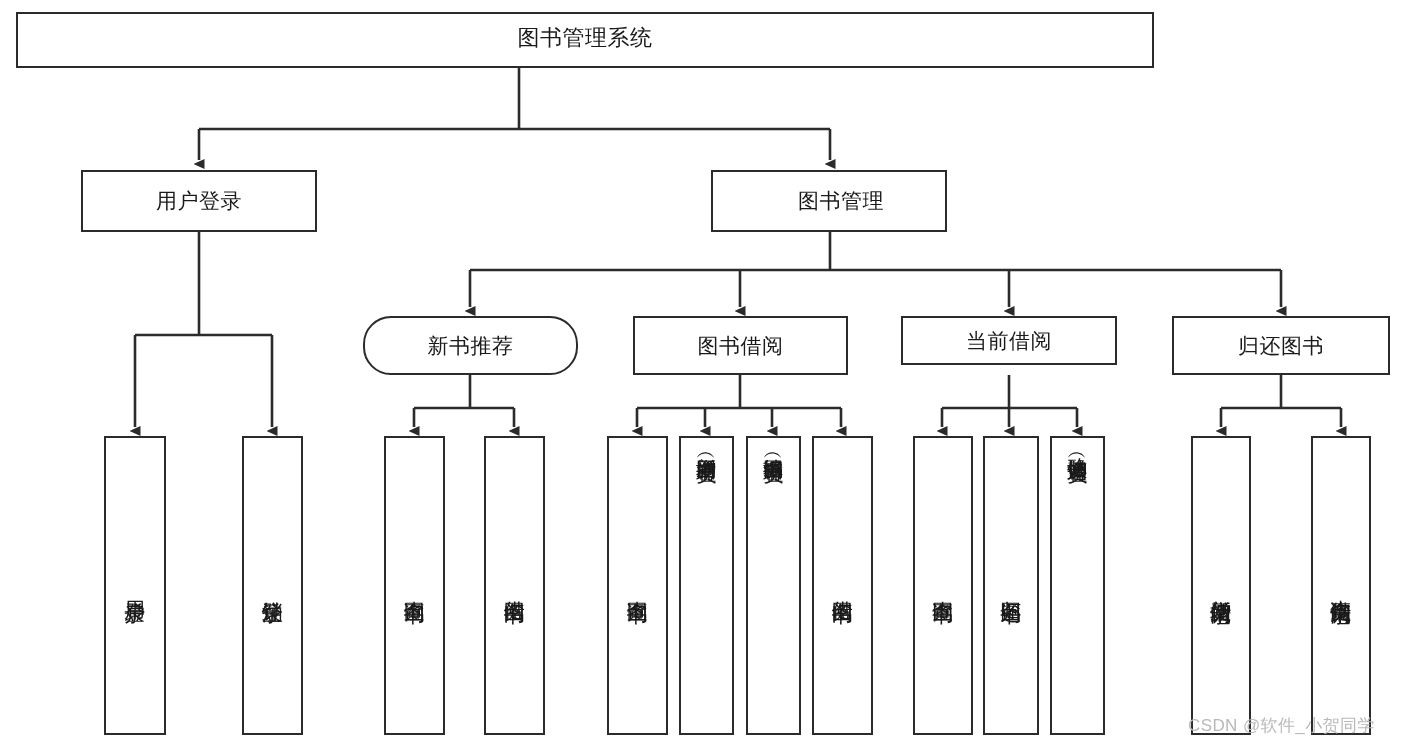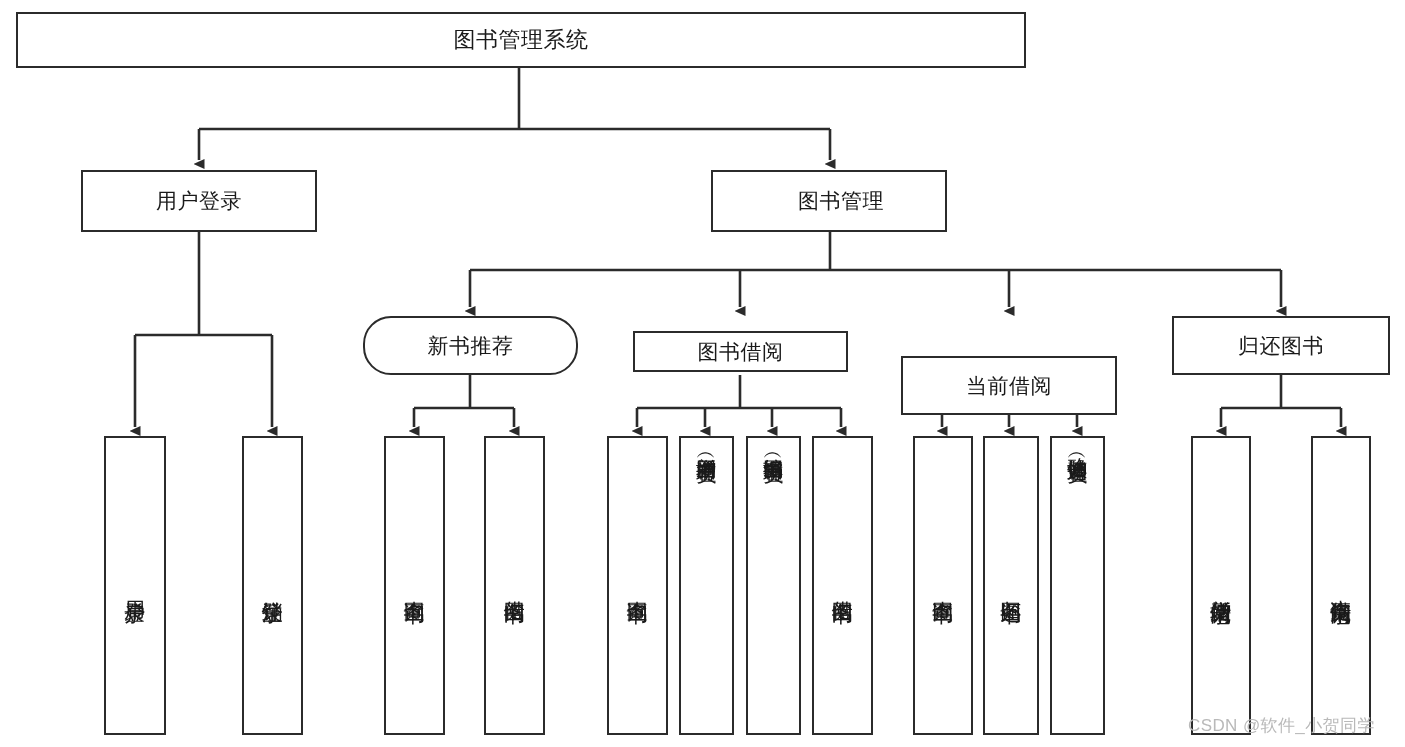--- a/index.html
+++ b/index.html
@@ -124,41 +124,41 @@
       <path d="M1009,408 L1009,427" marker-end="url(#arrow)"></path>
       <path d="M1077,408 L1077,427" marker-end="url(#arrow)"></path>
 
       <path d="M1281,375 L1281,408"></path>
       <path d="M1221,408 L1341,408"></path>
       <path d="M1221,408 L1221,427" marker-end="url(#arrow)"></path>
       <path d="M1341,408 L1341,427" marker-end="url(#arrow)"></path>
     </g>
   </svg>
 
-  <div class="node horiz" id="root-node" style="left:16px; top:12px; width:1010px; height:56px;">
+  <div class="node horiz" id="root-node" style="left:16px; top:12px; width:1138px; height:56px;font-family:Liberation Mono, monospace;">
     <span class="node-label">图书管理系统</span>
   </div>
 
   <div class="node horiz" style="left:81px; top:170px; width:236px; height:62px;">
     <span class="node-label">用户登录</span>
   </div>
 
   <div class="node horiz" style="left:711px; top:170px; width:236px; height:62px;padding-left:24px;">
     <span class="node-label">图书管理</span>
   </div>
 
   <div class="node horiz" style="left:363px; top:316px; width:215px; height:59px;border-radius:28px;">
     <span class="node-label">新书推荐</span>
   </div>
 
-  <div class="node horiz" style="left:633px; top:331px; width:215px; height:41px;align-items:center;">
+  <div class="node horiz" style="left:633px; top:316px; width:215px; height:59px;align-items:center;">
     <span class="node-label">图书借阅</span>
   </div>
 
-  <div class="node horiz" style="left:901px; top:316px; width:216px; height:59px;margin-top:40px;">
+  <div class="node horiz" style="left:901px; top:316px; width:216px; height:49px;">
     <span class="node-label">当前借阅</span>
   </div>
 
   <div class="node horiz" style="left:1172px; top:316px; width:218px; height:59px;">
     <span class="node-label">归还图书</span>
   </div>
 
   <div class="node vert centered" style="left:104px; top:436px; width:62px; height:299px;">
     <span class="node-label">用户登录</span>
   </div>

